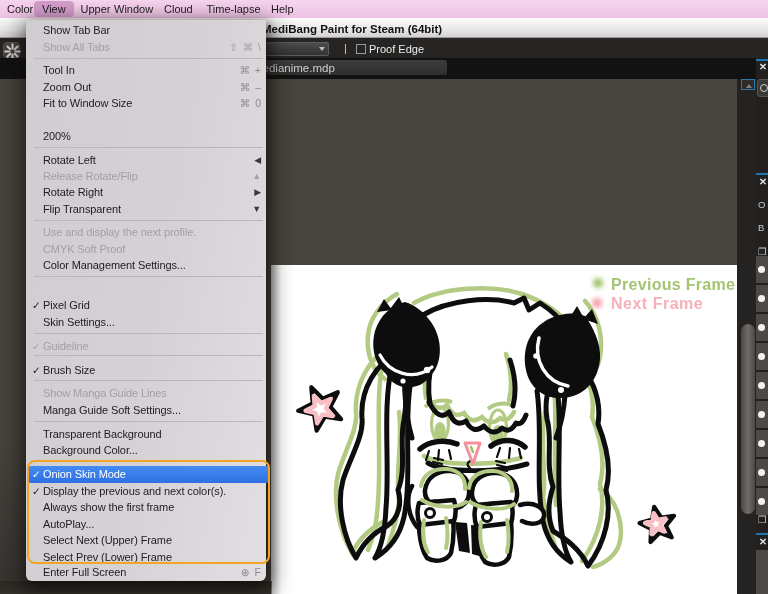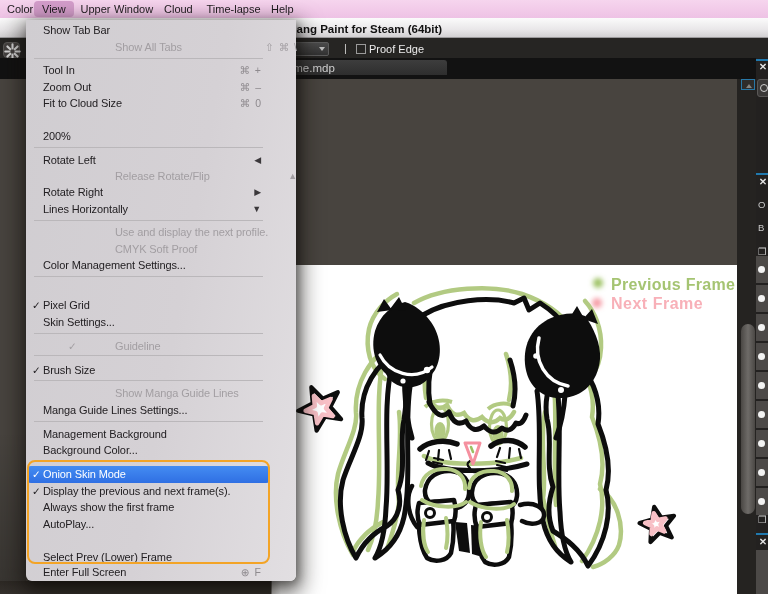--- a/index.html
+++ b/index.html
@@ -25,30 +25,30 @@
      border-left:3.5px solid transparent;border-right:3.5px solid transparent;border-top:4.5px solid #bdbdbd;}
   #pipe{left:344px;top:42px;font-size:11px;color:#cfcfcf;}
   #cbx{left:356px;top:44px;width:8px;height:8px;border:1px solid #9a9a9a;background:transparent;}
   #softedge{left:369px;top:43px;font-size:11px;color:#ececec;}
   
   #tabbar{left:0;top:58px;width:768px;height:21px;background:#121212;}
   #tab{left:250px;top:2px;width:197px;height:15px;background:linear-gradient(#3d3d3d,#2e2e2e);
       border-radius:3px 3px 0 0;}
   #tabtext{left:253px;top:4px;font-size:11.5px;color:#cfcfcf;}
   
-  #menu{left:26px;top:20px;width:270px;height:561px;
+  #menu{left:26px;top:20px;width:240px;height:561px;
      background:linear-gradient(100deg,#d0cdd1 0%,#d5d1d5 55%,#e2dfe2 100%);
      border-radius:0 0 6px 6px;
      box-shadow:0 8px 22px 5px rgba(15,12,8,.62), 3px 3px 9px rgba(0,0,0,.3);}
   .mi{position:absolute;left:0;width:245px;height:16px;font-size:11px;letter-spacing:-0.1px;color:#232023;}
   .mi .lbl{position:absolute;left:17px;top:2px;white-space:nowrap;}
   .mi .chk{position:absolute;left:6px;top:2px;font-size:10.5px;}
   .mi .sc{position:absolute;right:9px;top:2px;color:#8e8a8e;letter-spacing:1px;font-size:10.5px;}
   .mi .tri{position:absolute;right:10px;top:3px;color:#3b383b;font-size:9px;}
-  .gray, .gray .lbl, .gray .sc, .gray .tri{color:#a29ea2 !important;margin-left:36px;}
+  .gray, .gray .lbl, .gray .sc, .gray .tri{color:#a29ea2 !important;}
   .sep{position:absolute;left:8px;width:229px;height:1px;background:#bab7ba;}
   #bluerow{left:1px;top:446px;width:243px;height:17px;background:linear-gradient(#448cf2,#2f6fe3);border-radius:4px;}
   
   #orange{left:27px;top:460px;width:243px;height:104px;border:2px solid #f3a426;border-radius:8px;
      box-sizing:border-box;z-index:30;}
   
   #rtrack{left:737px;top:79px;width:19px;height:515px;background:#252321;}
   #rarrow{left:741px;top:79px;width:14px;height:11px;background:#2e2c2a;border:1px solid #2878a8;box-sizing:border-box;}
   #rarrow:after{content:"";position:absolute;left:3.5px;top:3.5px;width:0;height:0;
      border-left:3.5px solid transparent;border-right:3.5px solid transparent;border-bottom:4.5px solid #85837f;}
@@ -303,41 +303,41 @@
   <div class="sep" style="top:37.5px"></div>
   <div class="mi" style="top:42px">
       <span class="lbl" style="color:inherit">Tool In</span>
       <span class="sc">⌘ +</span>
     </div>
   <div class="mi" style="top:58.5px">
       <span class="lbl" style="color:inherit">Zoom Out</span>
       <span class="sc">⌘ –</span>
     </div>
   <div class="mi" style="top:75px">
-      <span class="lbl" style="color:inherit">Fit to Cloud Size</span>
+      <span class="lbl" style="color:inherit">Fit to Window Size</span>
       <span class="sc">⌘ 0</span>
     </div>
   <div class="mi" style="top:108px">
       <span class="lbl" style="color:inherit">200%</span>
     </div>
   <div class="sep" style="top:127px"></div>
   <div class="mi" style="top:131.5px">
       <span class="lbl" style="color:inherit">Rotate Left</span>
       <span class="tri">◀</span>
     </div>
   <div class="mi gray" style="top:148px">
       <span class="lbl" style="color:inherit">Release Rotate/Flip</span>
       <span class="tri">▲</span>
     </div>
   <div class="mi" style="top:164px">
       <span class="lbl" style="color:inherit">Rotate Right</span>
       <span class="tri">▶</span>
     </div>
   <div class="mi" style="top:180.5px">
-      <span class="lbl" style="color:inherit">Lines Horizontally</span>
+      <span class="lbl" style="color:inherit">Flip Transparent</span>
       <span class="tri">▼</span>
     </div>
   <div class="sep" style="top:199.5px"></div>
   <div class="mi gray" style="top:204px">
       <span class="lbl" style="color:inherit">Use and display the next profile.</span>
     </div>
   <div class="mi gray" style="top:220.5px">
       <span class="lbl" style="color:inherit">CMYK Soft Proof</span>
     </div>
   <div class="mi" style="top:237px">
@@ -359,42 +359,45 @@
   <div class="sep" style="top:334.5px"></div>
   <div class="mi" style="top:341.5px">
       <span class="chk" style="color:#232023">✓</span>
       <span class="lbl" style="color:inherit">Brush Size</span>
     </div>
   <div class="sep" style="top:360px"></div>
   <div class="mi gray" style="top:364.5px">
       <span class="lbl" style="color:inherit">Show Manga Guide Lines</span>
     </div>
   <div class="mi" style="top:381.5px">
-      <span class="lbl" style="color:inherit">Manga Guide Lines Settings...</span>
+      <span class="lbl" style="color:inherit">Manga Guide Soft Settings...</span>
     </div>
   <div class="sep" style="top:400.5px"></div>
   <div class="mi" style="top:405.5px">
-      <span class="lbl" style="color:inherit">Management Background</span>
+      <span class="lbl" style="color:inherit">Transparent Background</span>
     </div>
   <div class="mi" style="top:422px">
       <span class="lbl" style="color:inherit">Background Color...</span>
     </div>
   <div class="mi" style="top:446px">
       <span class="chk" style="color:#fff">✓</span>
       <span class="lbl" style="color:inherit;color:#fff">Onion Skin Mode</span>
     </div>
   <div class="mi" style="top:462.5px">
       <span class="chk" style="color:#232023">✓</span>
-      <span class="lbl" style="color:inherit">Display the previous and next frame(s).</span>
+      <span class="lbl" style="color:inherit">Display the previous and next color(s).</span>
     </div>
   <div class="mi" style="top:479px">
       <span class="lbl" style="color:inherit">Always show the first frame</span>
     </div>
   <div class="mi" style="top:495.5px">
       <span class="lbl" style="color:inherit">AutoPlay...</span>
+    </div>
+  <div class="mi" style="top:512px">
+      <span class="lbl" style="color:inherit">Select Next (Upper) Frame</span>
     </div>
   <div class="mi" style="top:528.5px">
       <span class="lbl" style="color:inherit">Select Prev (Lower) Frame</span>
     </div>
   <div class="mi" style="top:544px">
       <span class="lbl" style="color:inherit">Enter Full Screen</span>
       <span class="sc">⊕ F</span>
     </div>
  </div>
  <div id="orange" class="abs"></div>

